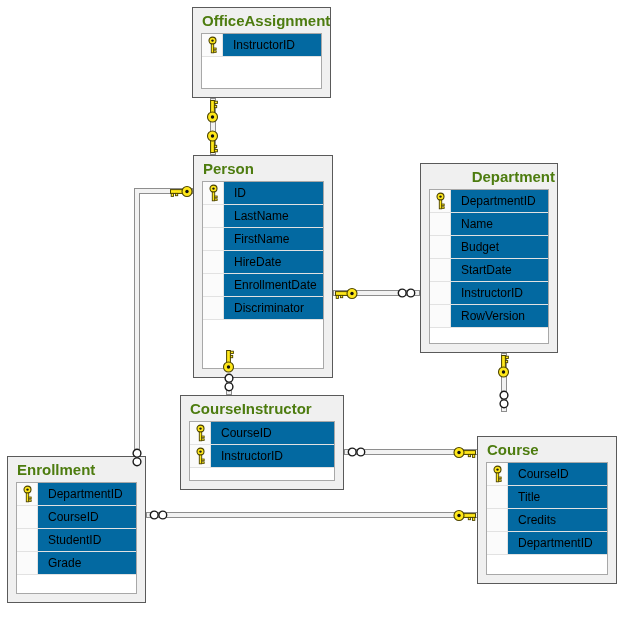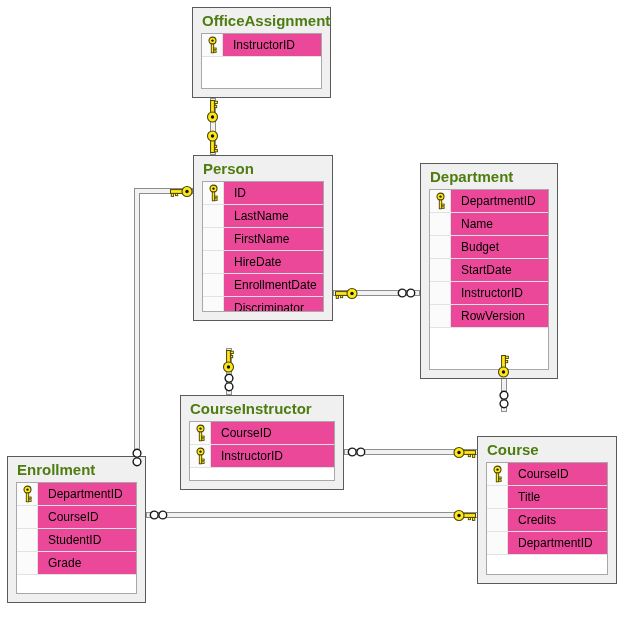--- a/index.html
+++ b/index.html
@@ -7,21 +7,21 @@
        font-family:"Liberation Sans",sans-serif;}
   #canvas{position:relative;width:626px;height:622px;background:#ffffff;}
 
   
   .tbl{position:absolute;background:#f0f0f0;border:1px solid #5a5a5a;box-sizing:border-box;z-index:2;}
   .title{font:bold 15px "Liberation Sans",sans-serif;color:#4d7c0f;height:20px;
          padding:4px 2px 0 9px;white-space:nowrap;overflow:hidden;}
   .grid{position:absolute;left:8px;right:8px;top:25px;bottom:8px;background:#ffffff;
         border:1px solid #a8a8a8;overflow:hidden;}
   .row{display:flex;height:23px;border-bottom:1px solid #e2e2e2;box-sizing:border-box;
-       align-items:stretch;background:#ec4899;}
+       align-items:stretch;background:#0369a1;}
   .keycell{flex:0 0 21px;width:21px;border-right:1px solid #e2e2e2;box-sizing:border-box;
            display:flex;align-items:center;justify-content:center;background:#fbfbfb;}
   .colname{font:12px "Liberation Sans",sans-serif;color:#000;padding-left:10px;
            white-space:nowrap;display:flex;align-items:center;}
 
   
   .tube{position:absolute;background:#f2f2f2;border:1px solid #8e8e8e;box-sizing:border-box;z-index:1;}
   .patch{position:absolute;background:#f2f2f2;z-index:1;}
   .glyph{position:absolute;line-height:0;z-index:3;}
   .glyph svg{display:block;}
@@ -180,21 +180,21 @@
               <rect x="4.3" y="8" width="2.4" height="8.8" fill="#ffe81a" stroke="#4d4400" stroke-width="0.9"></rect>
               <rect x="6.7" y="12" width="2.5" height="1.7" fill="#ffe81a" stroke="#4d4400" stroke-width="0.8"></rect>
               <rect x="6.7" y="14.8" width="2.5" height="1.7" fill="#ffe81a" stroke="#4d4400" stroke-width="0.8"></rect>
             </svg>
           </div>
           <div class="colname">InstructorID</div>
         </div>
       </div>
   </div>
 
-  <div class="tbl" style="left:193px;top:155px;width:140px;height:166px;">
+  <div class="tbl" style="left:193px;top:155px;width:140px;height:223px;">
     <div class="title">Person</div>
     <div class="grid">
         <div class="row">
           <div class="keycell">
             <svg width="11" height="18" viewBox="0 0 11 18">
               <circle cx="5.5" cy="4.6" r="3.5" fill="#ffe81a" stroke="#4d4400" stroke-width="1.1"></circle>
               <circle cx="5.5" cy="4.6" r="1.2" fill="#1a1a1a"></circle>
               <rect x="4.3" y="8" width="2.4" height="8.8" fill="#ffe81a" stroke="#4d4400" stroke-width="0.9"></rect>
               <rect x="6.7" y="12" width="2.5" height="1.7" fill="#ffe81a" stroke="#4d4400" stroke-width="0.8"></rect>
               <rect x="6.7" y="14.8" width="2.5" height="1.7" fill="#ffe81a" stroke="#4d4400" stroke-width="0.8"></rect>
@@ -218,21 +218,21 @@
           <div class="keycell"></div>
           <div class="colname">EnrollmentDate</div>
         </div>
         <div class="row">
           <div class="keycell"></div>
           <div class="colname">Discriminator</div>
         </div>
       </div>
   </div>
 
-  <div class="tbl" style="left:420px;top:163px;width:138px;height:216px;">
+  <div class="tbl" style="left:420px;top:163px;width:138px;height:190px;text-align:right;">
     <div class="title">Department</div>
     <div class="grid">
         <div class="row">
           <div class="keycell">
             <svg width="11" height="18" viewBox="0 0 11 18">
               <circle cx="5.5" cy="4.6" r="3.5" fill="#ffe81a" stroke="#4d4400" stroke-width="1.1"></circle>
               <circle cx="5.5" cy="4.6" r="1.2" fill="#1a1a1a"></circle>
               <rect x="4.3" y="8" width="2.4" height="8.8" fill="#ffe81a" stroke="#4d4400" stroke-width="0.9"></rect>
               <rect x="6.7" y="12" width="2.5" height="1.7" fill="#ffe81a" stroke="#4d4400" stroke-width="0.8"></rect>
               <rect x="6.7" y="14.8" width="2.5" height="1.7" fill="#ffe81a" stroke="#4d4400" stroke-width="0.8"></rect>

